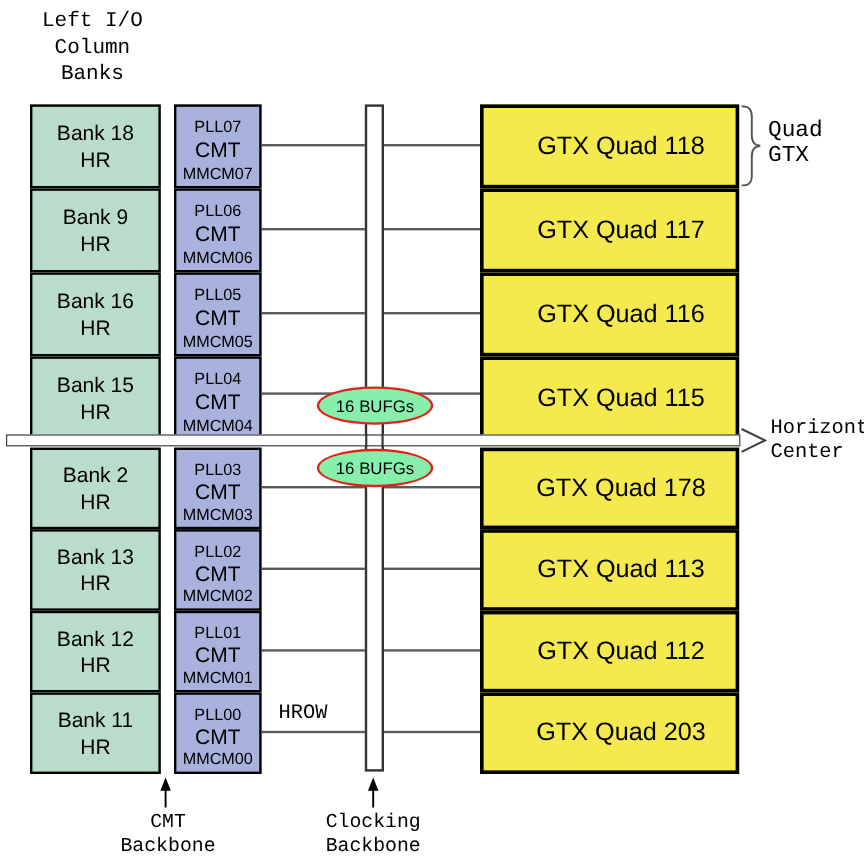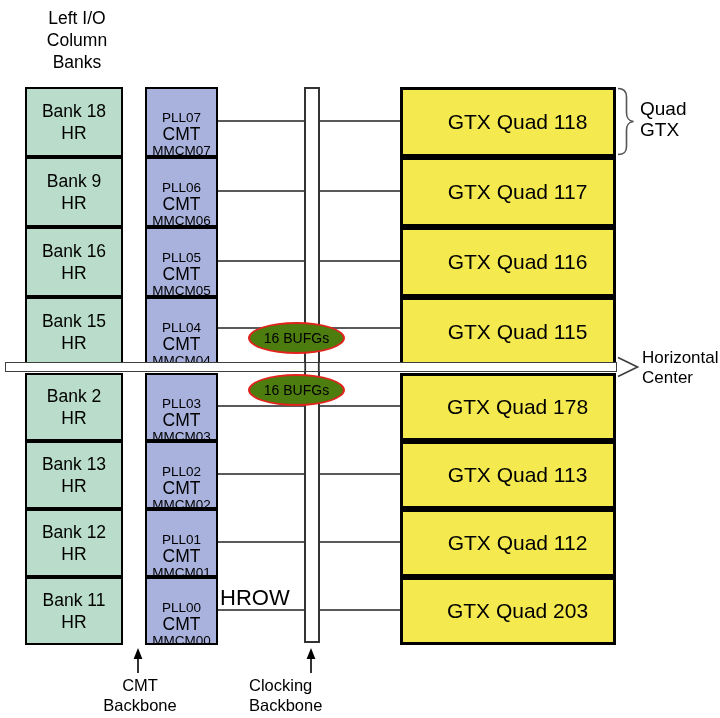--- a/index.html
+++ b/index.html
@@ -5,51 +5,51 @@
   html,body{margin:0;padding:0;background:#fff;}
   .stage{
     position:relative;width:720px;height:718px;background:#fff;overflow:hidden;
     font-family:"Liberation Sans",sans-serif;color:#000;
   }
   .box{position:absolute;box-sizing:border-box;display:flex;align-items:center;justify-content:center;text-align:center;}
   
   .r0{top:87px;height:70px}.r1{top:157px;height:70px}.r2{top:227px;height:70px}.r3{top:297px;height:70px}
   .r4{top:373px;height:68px}.r5{top:441px;height:68px}.r6{top:509px;height:68px}.r7{top:577px;height:68px}
   
-  .bank{left:25px;width:98px;background:var(--bank-fill,#b9ddca);border:2.5px solid var(--box-border,#000);
+  .bank{left:25px;width:109px;background:var(--bank-fill,#b9ddca);border:2.5px solid var(--box-border,#000);
         font-size:17.5px;line-height:22px;white-space:pre-line;z-index:1;}
   .cmt{left:145px;width:73px;background:var(--cmt-fill,#a8b2dd);border:2.5px solid var(--box-border,#000);
-       flex-direction:column;justify-content:space-between;padding:21px 0 3px;z-index:1;}
+       flex-direction:column;justify-content:space-between;padding:9px 0 3px;z-index:1;}
   .cmt .pll,.cmt .mmcm{font-size:13.5px;line-height:15px;}
   .cmt .cmtmain{font-size:17.5px;line-height:18px;}
   .gtx{left:400px;width:216px;background:var(--gtx-fill,#f4e94e);border:3px solid var(--box-border,#000);
        font-size:21px;z-index:1;padding-left:19px;}
   
   .hline{position:absolute;left:218px;width:182px;height:2px;background:var(--connector-line,#5a5a5a);z-index:2;}
   .h0{top:120px}.h1{top:190px}.h2{top:260px}.h3{top:327px}
   .h4{top:405px}.h5{top:473px}.h6{top:541px}.h7{top:609px}
   
   .backbone{position:absolute;left:304px;top:87px;width:16px;height:556px;background:#fff;
             border:2px solid #333;box-sizing:border-box;z-index:3;}
   
   .band{position:absolute;left:5px;top:362px;width:612px;height:10px;background:#fff;
         border:1.5px solid #3f3f3f;box-sizing:border-box;z-index:5;}
   
-  .oval{position:absolute;left:248px;width:97px;height:32px;border:2.5px solid var(--bufg-oval-stroke,#e2231d);
-        border-radius:50%;background:#4d7c0f;box-sizing:border-box;display:flex;align-items:center;
+  .oval{position:absolute;left:264px;width:97px;height:32px;border:2.5px solid var(--bufg-oval-stroke,#e2231d);
+        border-radius:50%;background:#86efac;box-sizing:border-box;display:flex;align-items:center;
         justify-content:center;font-size:14px;z-index:4;text-align:right;}
   .oval.top{top:322px}.oval.bottom{top:374px}
   
-  .lbl{position:absolute;white-space:pre-line;z-index:7;}
+  .lbl{position:absolute;white-space:pre-line;z-index:7;font-family:Liberation Mono, monospace;}
   .title{left:12px;top:7px;width:130px;text-align:center;font-size:17.5px;line-height:22px;}
   .quadgtx{left:640px;top:98px;font-size:19px;line-height:21px;}
   .hcenter{left:642px;top:348px;font-size:17px;line-height:20px;}
-  .hrow{left:220px;top:585px;font-size:22px;}
+  .hrow{left:232px;top:585px;font-size:17px;}
   .cmtbb{left:78px;top:675px;width:124px;text-align:center;font-size:16.5px;line-height:20px;}
-  .clkbb{left:249px;top:675px;width:124px;text-align:left;font-size:16.5px;line-height:20px;}
+  .clkbb{left:249px;top:675px;width:124px;text-align:center;font-size:16.5px;line-height:20px;}
   .overlay{position:absolute;left:0;top:0;z-index:6;pointer-events:none;}
 </style>
 </head>
 <body>
 
 <div class="stage">
 
   <div class="hline h0"></div>
   <div class="hline h1"></div>
   <div class="hline h2"></div>

